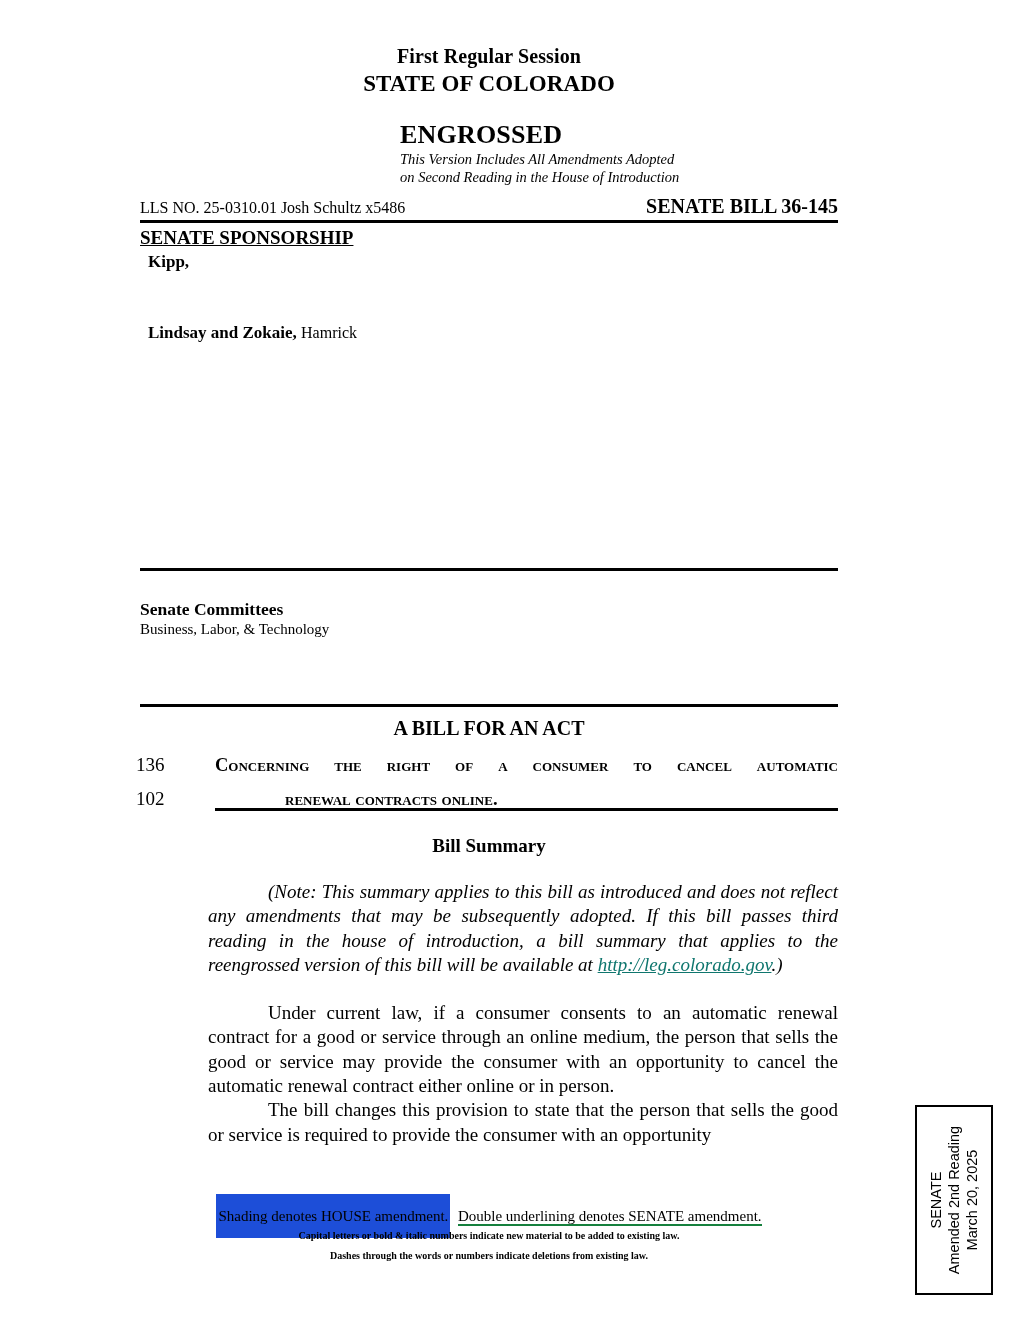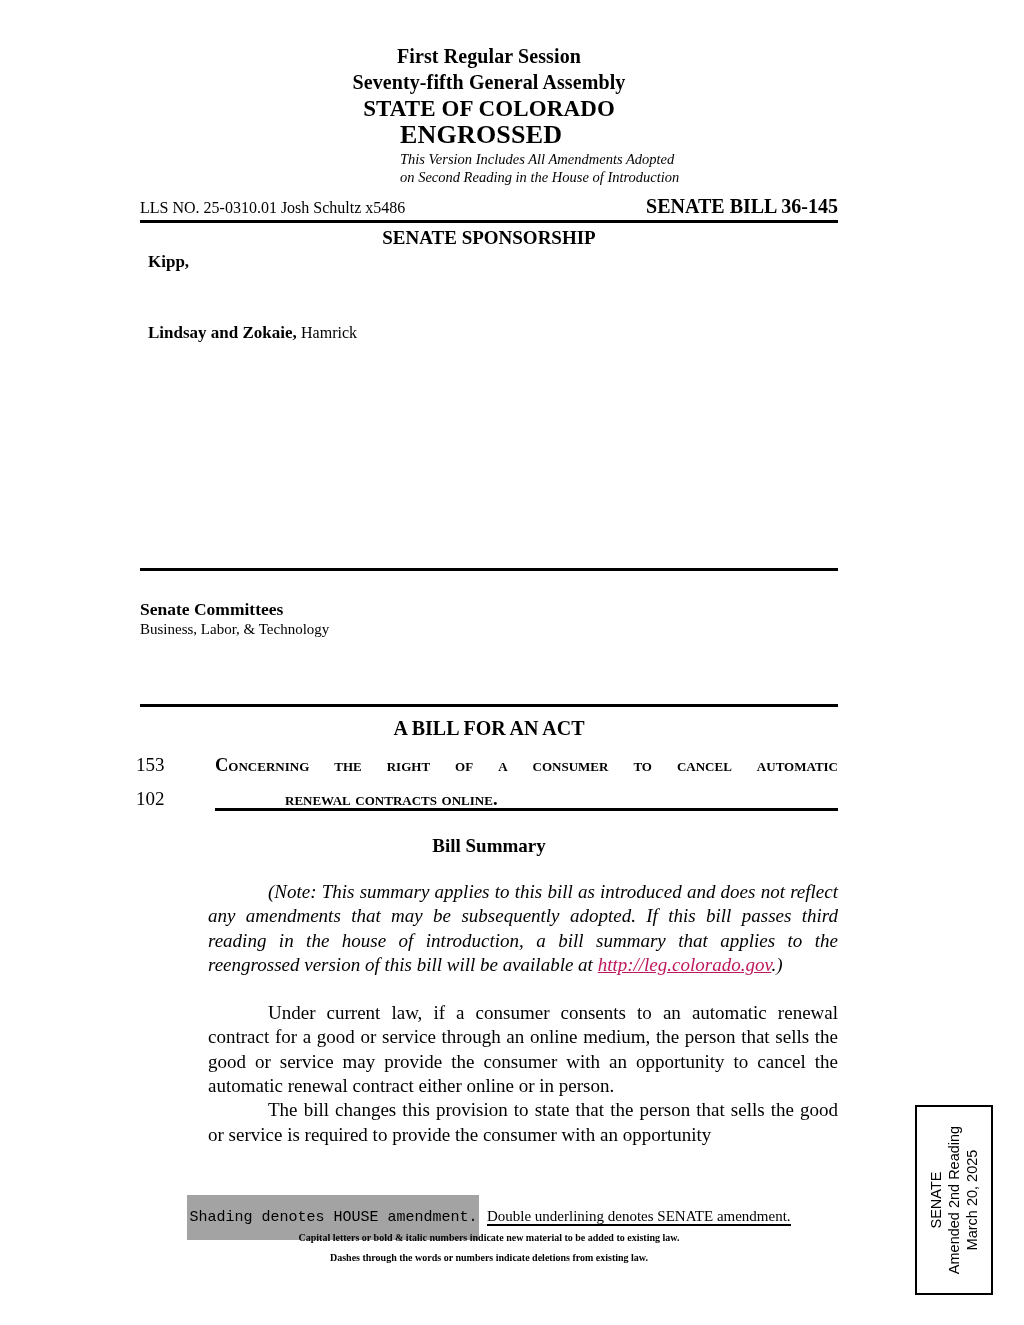--- a/index.html
+++ b/index.html
@@ -87,24 +87,25 @@
   .rule-top   { left: 140px; top: 220px;  width: 698px; height: 3px; }
   .rule-mid   { left: 140px; top: 568px;  width: 698px; height: 3px; }
   .rule-bot   { left: 140px; top: 704px;  width: 698px; height: 3px; }
   .rule-title { left: 215px; top: 808px;  width: 623px; height: 3px; }
 
   
   .spons-head {
     position: absolute;
     width: 698px;
     left: 140px;
-    text-align: center;
+    text-align: left;
     font-weight: bold;
     font-size: 19px;
     line-height: 23px;
+    text-decoration: underline;
   }
   .senate-spons-head { top: 226px; }
   .house-spons-head  { top: 297px; }
 
   .spons-names {
     position: absolute;
     left: 148px;
     font-size: 17px;
     line-height: 21px;
   }
@@ -206,21 +207,21 @@
     font-size: 19px;
     line-height: 24.3px;
     text-align: justify;
     text-indent: 60px;
     margin: 0;
   }
   .note-para .tail {
     font-style: italic;
   }
   .link {
-    color: #be185d;
+    color: #0f766e;
     text-decoration: underline;
     font-style: italic;
   }
 
   .body-para {
     font-size: 19px;
     line-height: 24.3px;
     text-align: justify;
     text-indent: 60px;
     margin: 0;
@@ -235,26 +236,25 @@
     top: 1206px;
     width: 698px;
     text-align: center;
   }
   .footer-line1 {
     font-size: 15px;
     line-height: 20px;
     white-space: nowrap;
   }
   .shade {
-    background: #a3a3a3;
+    background: #1d4ed8;
     padding: 14px 2px;
-    font-family: Liberation Mono, monospace;
   }
   .dbl-underline {
-    border-bottom: 2px solid #000000;
+    border-bottom: 2px solid #15803d;
     padding-bottom: 0px;
   }
   .footer-line2, .footer-line3 {
     font-weight: bold;
     font-size: 10px;
     line-height: 20px;
   }
 
   
   .stamp-box {
@@ -281,21 +281,20 @@
     white-space: nowrap;
   }
 </style>
 </head>
 <body>
 
 <div class="page">
 
   <div class="masthead">
     <div class="mast-line">First Regular Session</div>
-    <div class="mast-line">Seventy-fifth General Assembly</div>
     <div class="mast-line state">STATE OF COLORADO</div>
   </div>
 
   <div class="engrossed-block">
     <div class="engrossed-title">ENGROSSED</div>
     <div class="engrossed-sub">This Version Includes All Amendments Adopted</div>
     <div class="engrossed-sub">on Second Reading in the House of Introduction</div>
   </div>
 
   <div class="lls-row">
@@ -323,21 +322,21 @@
       <div class="committee-item">Business, Labor, &amp; Technology</div>
     </div>
   </div>
 
   <div class="rule rule-bot"></div>
 
   <div class="act-head">A BILL FOR AN ACT</div>
 
   <div class="title-lines">
     <div class="title-row">
-      <div class="line-num">153</div>
+      <div class="line-num">136</div>
       <div class="title-text justify">Concerning the right of a consumer to cancel automatic</div>
     </div>
     <div class="title-row">
       <div class="line-num">102</div>
       <div class="title-text indent2">renewal contracts online.</div>
     </div>
   </div>
 
   <div class="rule rule-title"></div>
 

